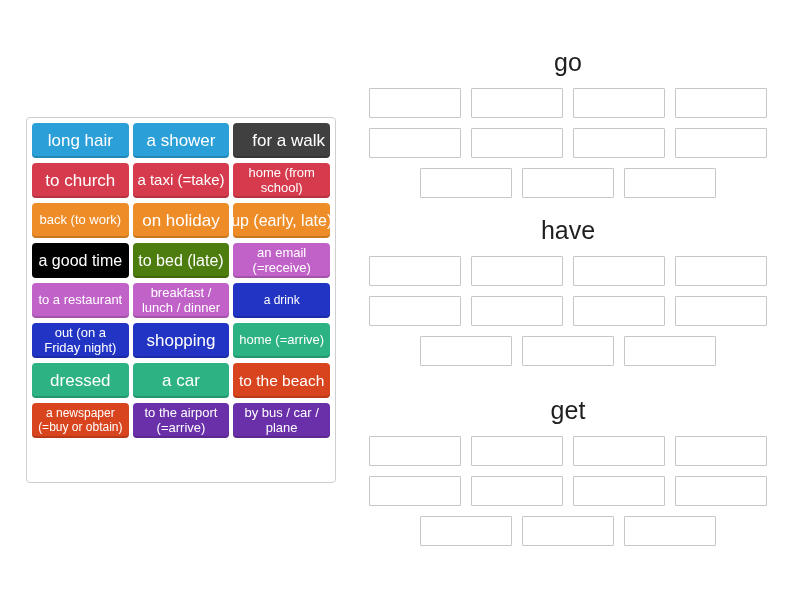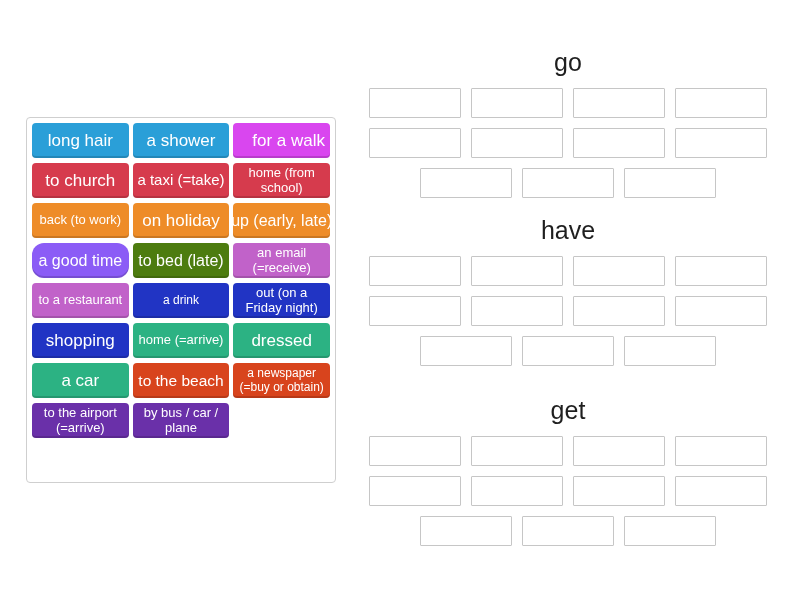--- a/index.html
+++ b/index.html
@@ -87,52 +87,55 @@
 </head>
 <body>
 
 <div class="word-bank" id="word-bank">
     <div class="tile" style="background: rgb(42, 159, 216);">
       <span style="white-space: nowrap; font-size: 17px;">long hair</span>
     </div>
     <div class="tile" style="background: rgb(42, 159, 216);">
       <span style="white-space: nowrap; font-size: 17px;">a shower</span>
     </div>
-    <div class="tile" style="background: #d946ef; padding-left: 16px;">
+    <div class="tile" style="background: #404040; padding-left: 16px;">
       <span style="white-space: nowrap; font-size: 17px;">for a walk</span>
     </div>
     <div class="tile" style="background: rgb(214, 59, 77);">
       <span style="white-space: nowrap; font-size: 17px;">to church</span>
     </div>
     <div class="tile" style="background: rgb(214, 59, 77);">
       <span style="white-space: nowrap; font-size: 15px;">a taxi (=take)</span>
     </div>
     <div class="tile" style="background: rgb(214, 59, 77);">
       <span style="white-space: normal; font-size: 13px; max-width: 91px;">home (from school)</span>
     </div>
     <div class="tile" style="background: rgb(238, 140, 40);">
       <span style="white-space: nowrap; font-size: 13px;">back (to work)</span>
     </div>
     <div class="tile" style="background: rgb(238, 140, 40);">
       <span style="white-space: nowrap; font-size: 17px;">on holiday</span>
     </div>
     <div class="tile" style="background: rgb(238, 140, 40);">
       <span style="white-space: nowrap; font-size: 16px;">up (early, late)</span>
     </div>
-    <div class="tile" style="background: #8b5cf6; border-radius: 12px;">
+    <div class="tile" style="background: #000000;">
       <span style="white-space: nowrap; font-size: 16px;">a good time</span>
     </div>
     <div class="tile" style="background: #4d7c0f;">
       <span style="white-space: nowrap; font-size: 16px;">to bed (late)</span>
     </div>
     <div class="tile" style="background: rgb(193, 98, 201);">
       <span style="white-space: normal; font-size: 13px; max-width: 91px;">an email (=receive)</span>
     </div>
     <div class="tile" style="background: rgb(193, 98, 201);">
       <span style="white-space: nowrap; font-size: 13px;">to a restaurant</span>
+    </div>
+    <div class="tile" style="background: rgb(193, 98, 201);">
+      <span style="white-space: normal; font-size: 13px; max-width: 91px;">breakfast / lunch / dinner</span>
     </div>
     <div class="tile" style="background: rgb(33, 52, 196);">
       <span style="white-space: nowrap; font-size: 12px;">a drink</span>
     </div>
     <div class="tile" style="background: rgb(33, 52, 196);">
       <span style="white-space: normal; font-size: 13px; max-width: 91px;">out (on a Friday night)</span>
     </div>
     <div class="tile" style="background: rgb(33, 52, 196);">
       <span style="white-space: nowrap; font-size: 17px;">shopping</span>
     </div>

